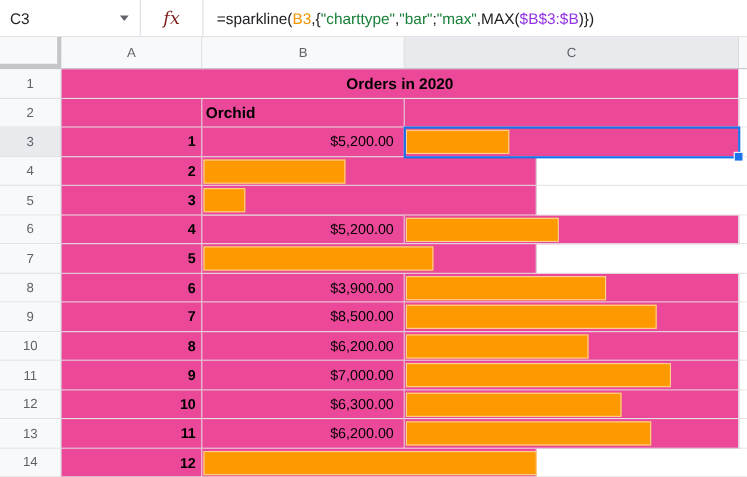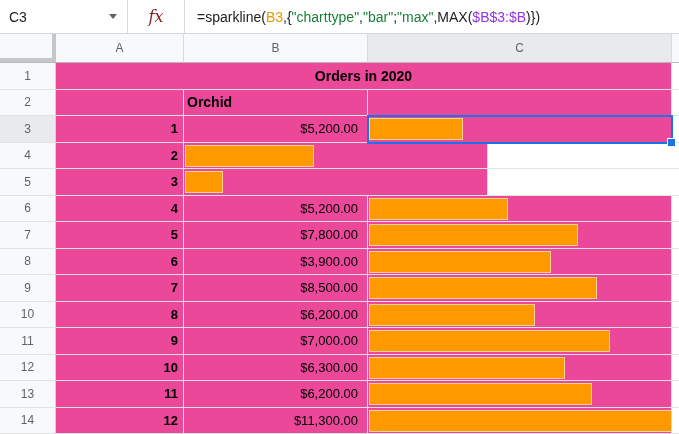--- a/index.html
+++ b/index.html
@@ -160,21 +160,20 @@
     <div class="cell cb">$5,200.00</div>
     <div class="cell cc">
       <div class="bar" style="width: 46.02%; background: rgb(255, 153, 0);"></div>
     </div>
     <div class="sliver"></div>
   </div>
 
   <div class="row">
     <div class="rh">7</div>
     <div class="cell ca">5</div>
-    <div class="cell cb">$7,800.00</div>
     <div class="cell cc">
       <div class="bar" style="width: 69.03%; background: rgb(255, 153, 0);"></div>
     </div>
     <div class="sliver"></div>
   </div>
 
   <div class="row">
     <div class="rh">8</div>
     <div class="cell ca">6</div>
     <div class="cell cb">$3,900.00</div>
@@ -230,21 +229,20 @@
     <div class="cell cb">$6,200.00</div>
     <div class="cell cc">
       <div class="bar" style="width: 73.45%; background: rgb(255, 153, 0);"></div>
     </div>
     <div class="sliver"></div>
   </div>
 
   <div class="row">
     <div class="rh">14</div>
     <div class="cell ca">12</div>
-    <div class="cell cb">$11,300.00</div>
     <div class="cell cc">
       <div class="bar" style="width: 100%; background: rgb(255, 153, 0);"></div>
     </div>
     <div class="sliver"></div>
   </div>
 <div class="selection-outline" style="border-color: rgb(26, 115, 232);"></div>
     <div class="fill-handle" style="background: rgb(26, 115, 232);"></div>
   </div>
 </div>
 

